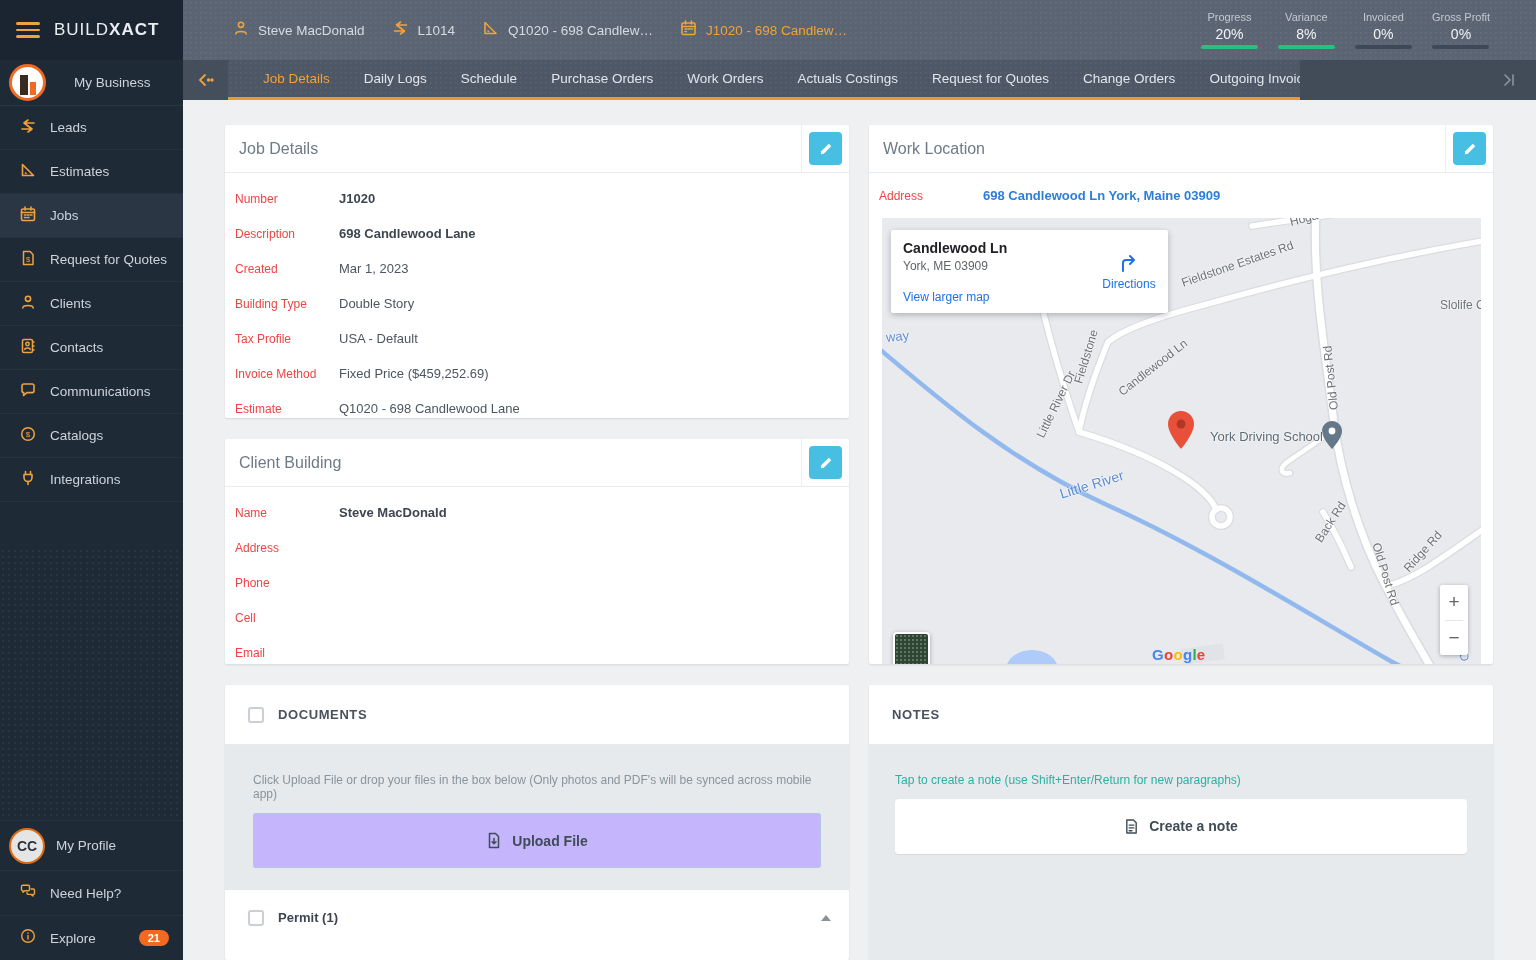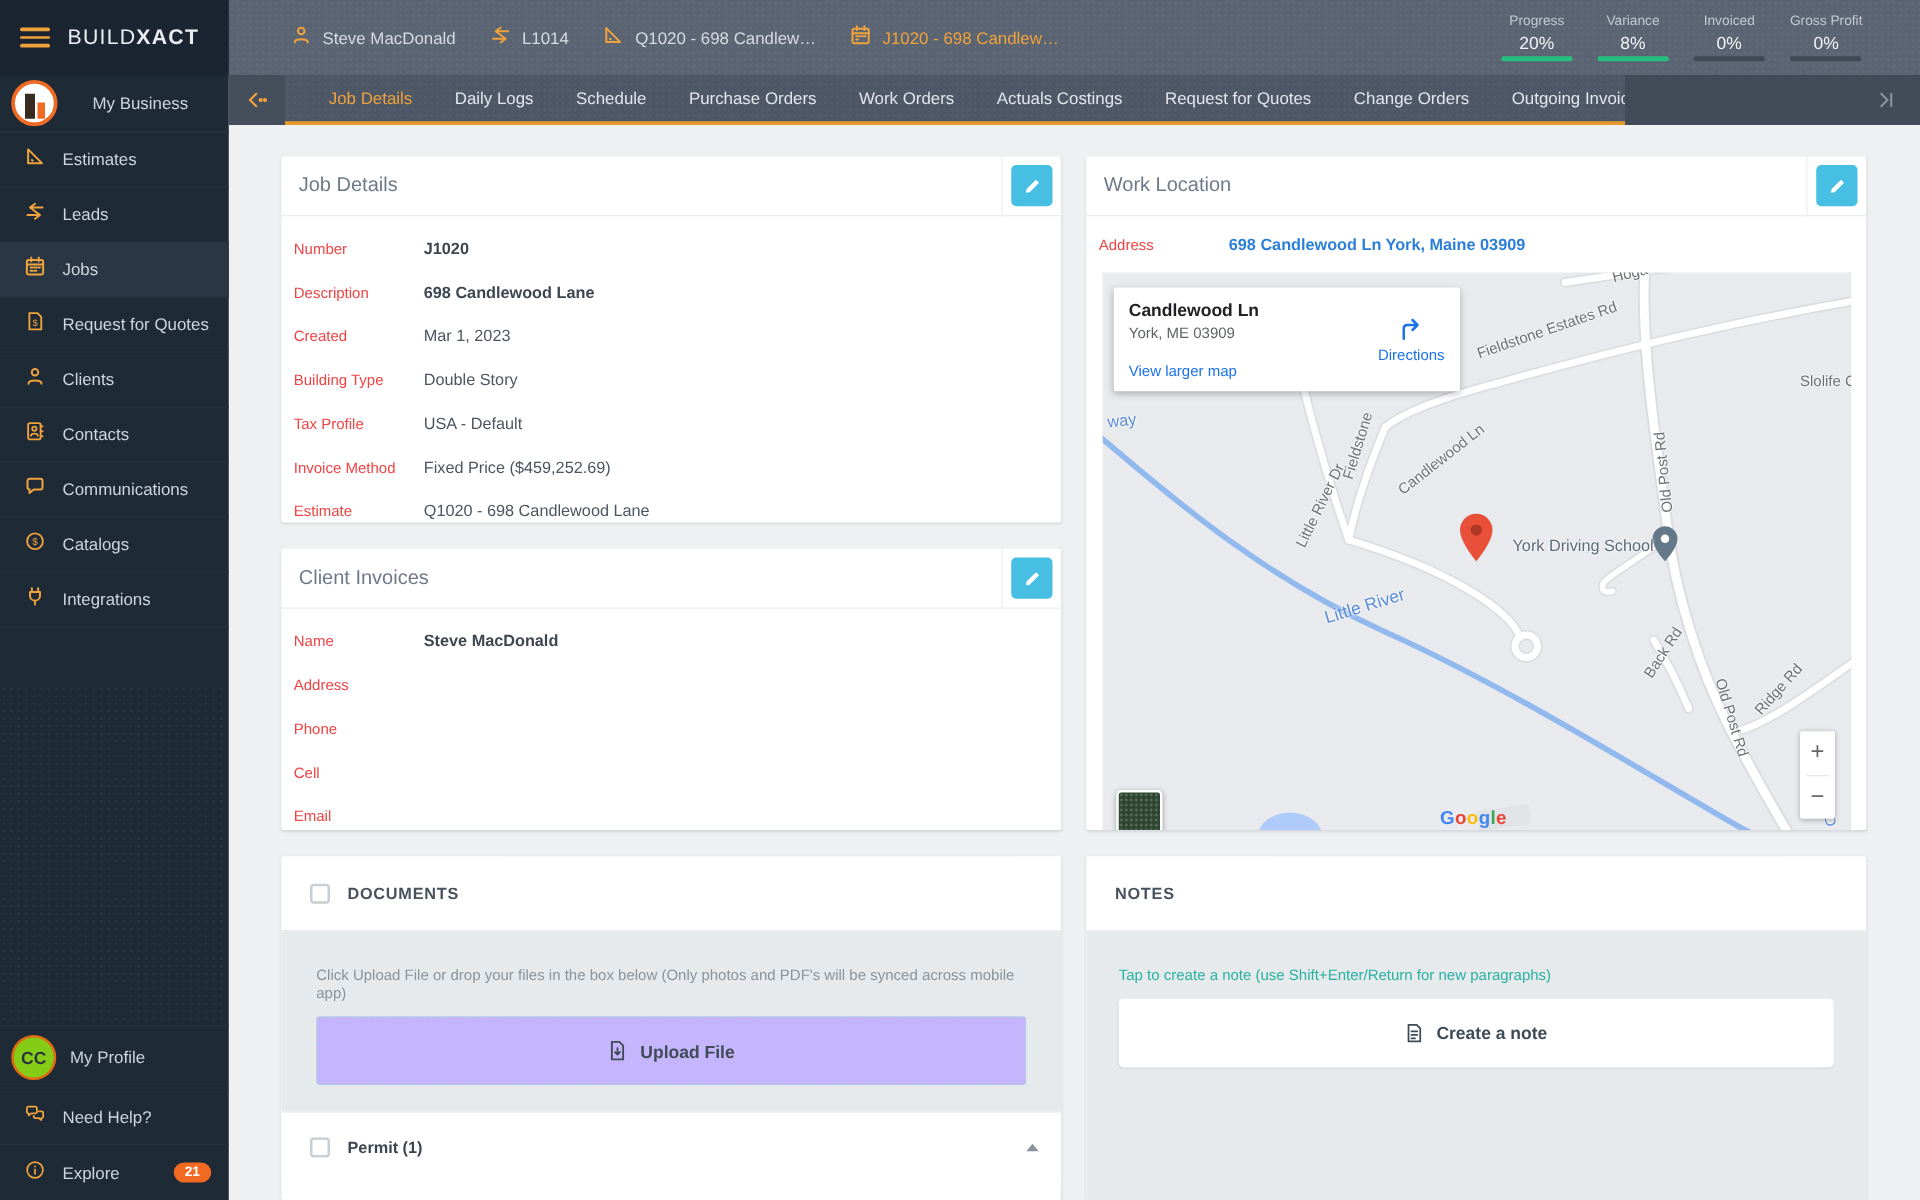--- a/index.html
+++ b/index.html
@@ -19,21 +19,21 @@
   .biz-logo .b2 { width:6px; height:13px; background:#ef6a22; margin-bottom:3px; }
   .side-label { color:#ccd4dc; font-size:13.5px; }
   .nav-item { height:44px; display:flex; align-items:center; gap:13px; padding-left:19px; border-bottom:1px solid #27323f; cursor:pointer; }
   .nav-item.active { background:#2b3645; }
   .nav-item svg { flex:0 0 auto; }
   .side-dots { position:absolute; left:0; top:548px; width:181px; height:273px;
     background-image:radial-gradient(rgba(255,255,255,.05) 1px, transparent 1px); background-size:6px 6px; }
   .side-footer { position:absolute; left:0; bottom:0; width:183px; }
   .foot-row { height:45px; display:flex; align-items:center; gap:13px; padding-left:19px; border-top:1px solid #27323f; cursor:pointer; position:relative; }
   .foot-row.profile { height:50px; padding-left:9px; gap:11px; }
-  .cc-avatar { width:36px; height:36px; border-radius:50%; background:#84cc16; border:2px solid #e06a14; color:#2a333d; font-weight:bold; font-size:14px; display:flex; align-items:center; justify-content:center; }
+  .cc-avatar { width:36px; height:36px; border-radius:50%; background:#e5e5e5; border:2px solid #e06a14; color:#2a333d; font-weight:bold; font-size:14px; display:flex; align-items:center; justify-content:center; }
   .badge { position:absolute; right:14px; background:#f26a21; color:#fff; font-size:11px; font-weight:bold; border-radius:9px; padding:2px 9px; }
 
   
   .topbar { position:absolute; left:183px; top:0; width:1353px; height:60px; background:#5b6472;
     background-image:radial-gradient(rgba(255,255,255,.06) 1px, transparent 1px); background-size:5px 5px;
     display:flex; align-items:center; z-index:20; }
   .ctx { display:flex; align-items:center; gap:27px; padding-left:50px; }
   .ctx-item { display:flex; align-items:center; gap:9px; cursor:pointer; }
   .ctx-item .lbl { color:#d7dbe1; font-size:13.5px; }
   .ctx-item.active .lbl { color:#f0a23c; }
@@ -120,32 +120,32 @@
     </div>
     <div class="biz-row">
       <div class="biz-logo">
           <div class="b1"></div>
           <div class="b2"></div>
         </div>
       <span class="side-label">My Business</span>
     </div>
 
     <div class="nav-item">
+      <span><svg width="18" height="16" viewBox="0 0 16 16" fill="none" stroke="#f0a23c" stroke-width="1.6" stroke-linecap="round" stroke-linejoin="round">
+            <path d="M14,5 H5 M8,2 L4,5 L8,8"></path>
+            <path d="M2,11 H11 M8,8 L12,11 L8,14"></path>
+          </svg></span>
+      <span class="side-label">Leads</span>
+    </div>
+    <div class="nav-item">
       <span><svg width="18" height="16" viewBox="0 0 16 16" fill="none" stroke="#f0a23c" stroke-width="1.6" stroke-linejoin="round">
             <path d="M2.5,2.5 V13.5 H13.5 Z"></path>
             <path d="M5,10.5 L6.5,12"></path>
           </svg></span>
       <span class="side-label">Estimates</span>
-    </div>
-    <div class="nav-item">
-      <span><svg width="18" height="16" viewBox="0 0 16 16" fill="none" stroke="#f0a23c" stroke-width="1.6" stroke-linecap="round" stroke-linejoin="round">
-            <path d="M14,5 H5 M8,2 L4,5 L8,8"></path>
-            <path d="M2,11 H11 M8,8 L12,11 L8,14"></path>
-          </svg></span>
-      <span class="side-label">Leads</span>
     </div>
     <div class="nav-item active">
       <span><svg width="18" height="16" viewBox="0 0 16 16" fill="none" stroke="#f0a23c" stroke-width="1.6" stroke-linecap="round">
             <rect x="1.5" y="3" width="13" height="11.5" rx="1.5"></rect>
             <path d="M5,1 V4 M11,1 V4 M1.5,6.5 H14.5"></path>
             <path d="M4.5,9 H6 M7.5,9 H9 M10.5,9 H12 M4.5,11.5 H6 M7.5,11.5 H9"></path>
           </svg></span>
       <span class="side-label">Jobs</span>
     </div>
     <div class="nav-item">
@@ -343,21 +343,21 @@
             </div>
           <div class="f-row">
               <span class="f-lbl">Estimate</span>
               <span class="f-val">Q1020 - 698 Candlewood Lane</span>
             </div>
         </div>
       </section>
 
       <section class="card" style="height:246px;">
         <div class="card-header">
-          <span class="card-title">Client Invoices</span>
+          <span class="card-title">Client Building</span>
           <div class="hdr-btn-cell">
             <button class="edit-btn">
               <svg width="14" height="14" viewBox="0 0 16 16">
                   <path d="M11.2,2 L14,4.8 L5.4,13.4 L2,14 L2.6,10.6 Z" fill="#fff"></path>
                 </svg>
             </button>
           </div>
         </div>
         <div class="fields">
           <div class="f-row">

